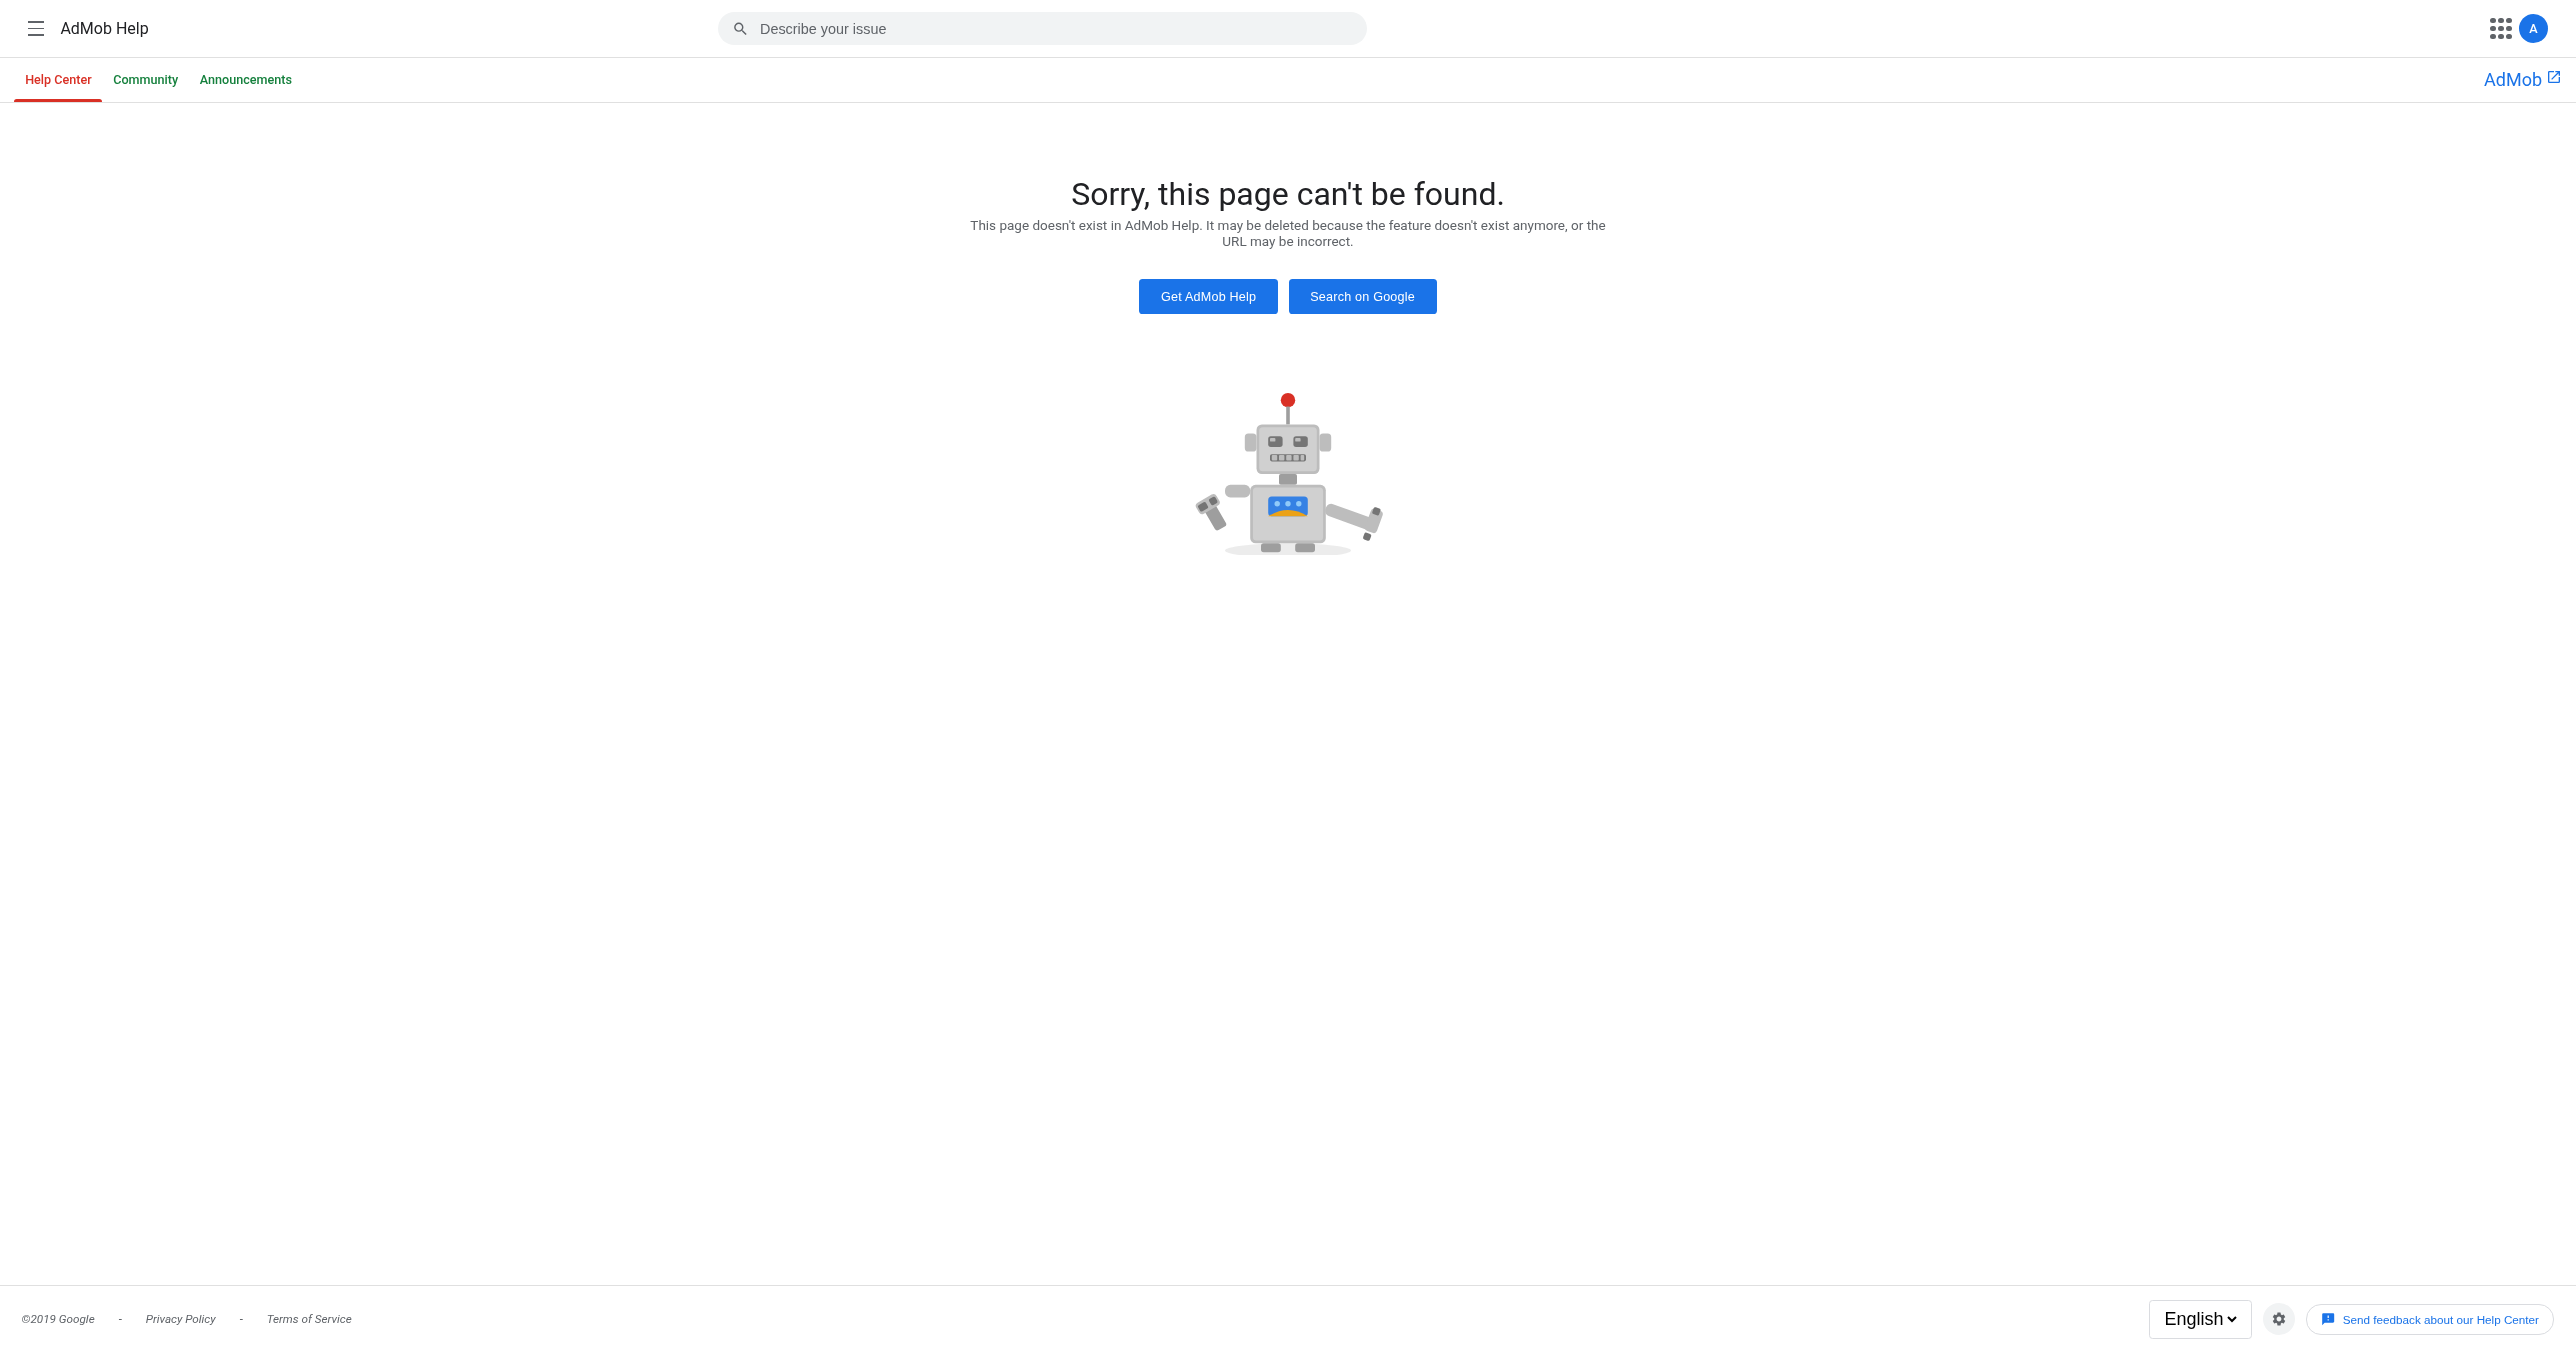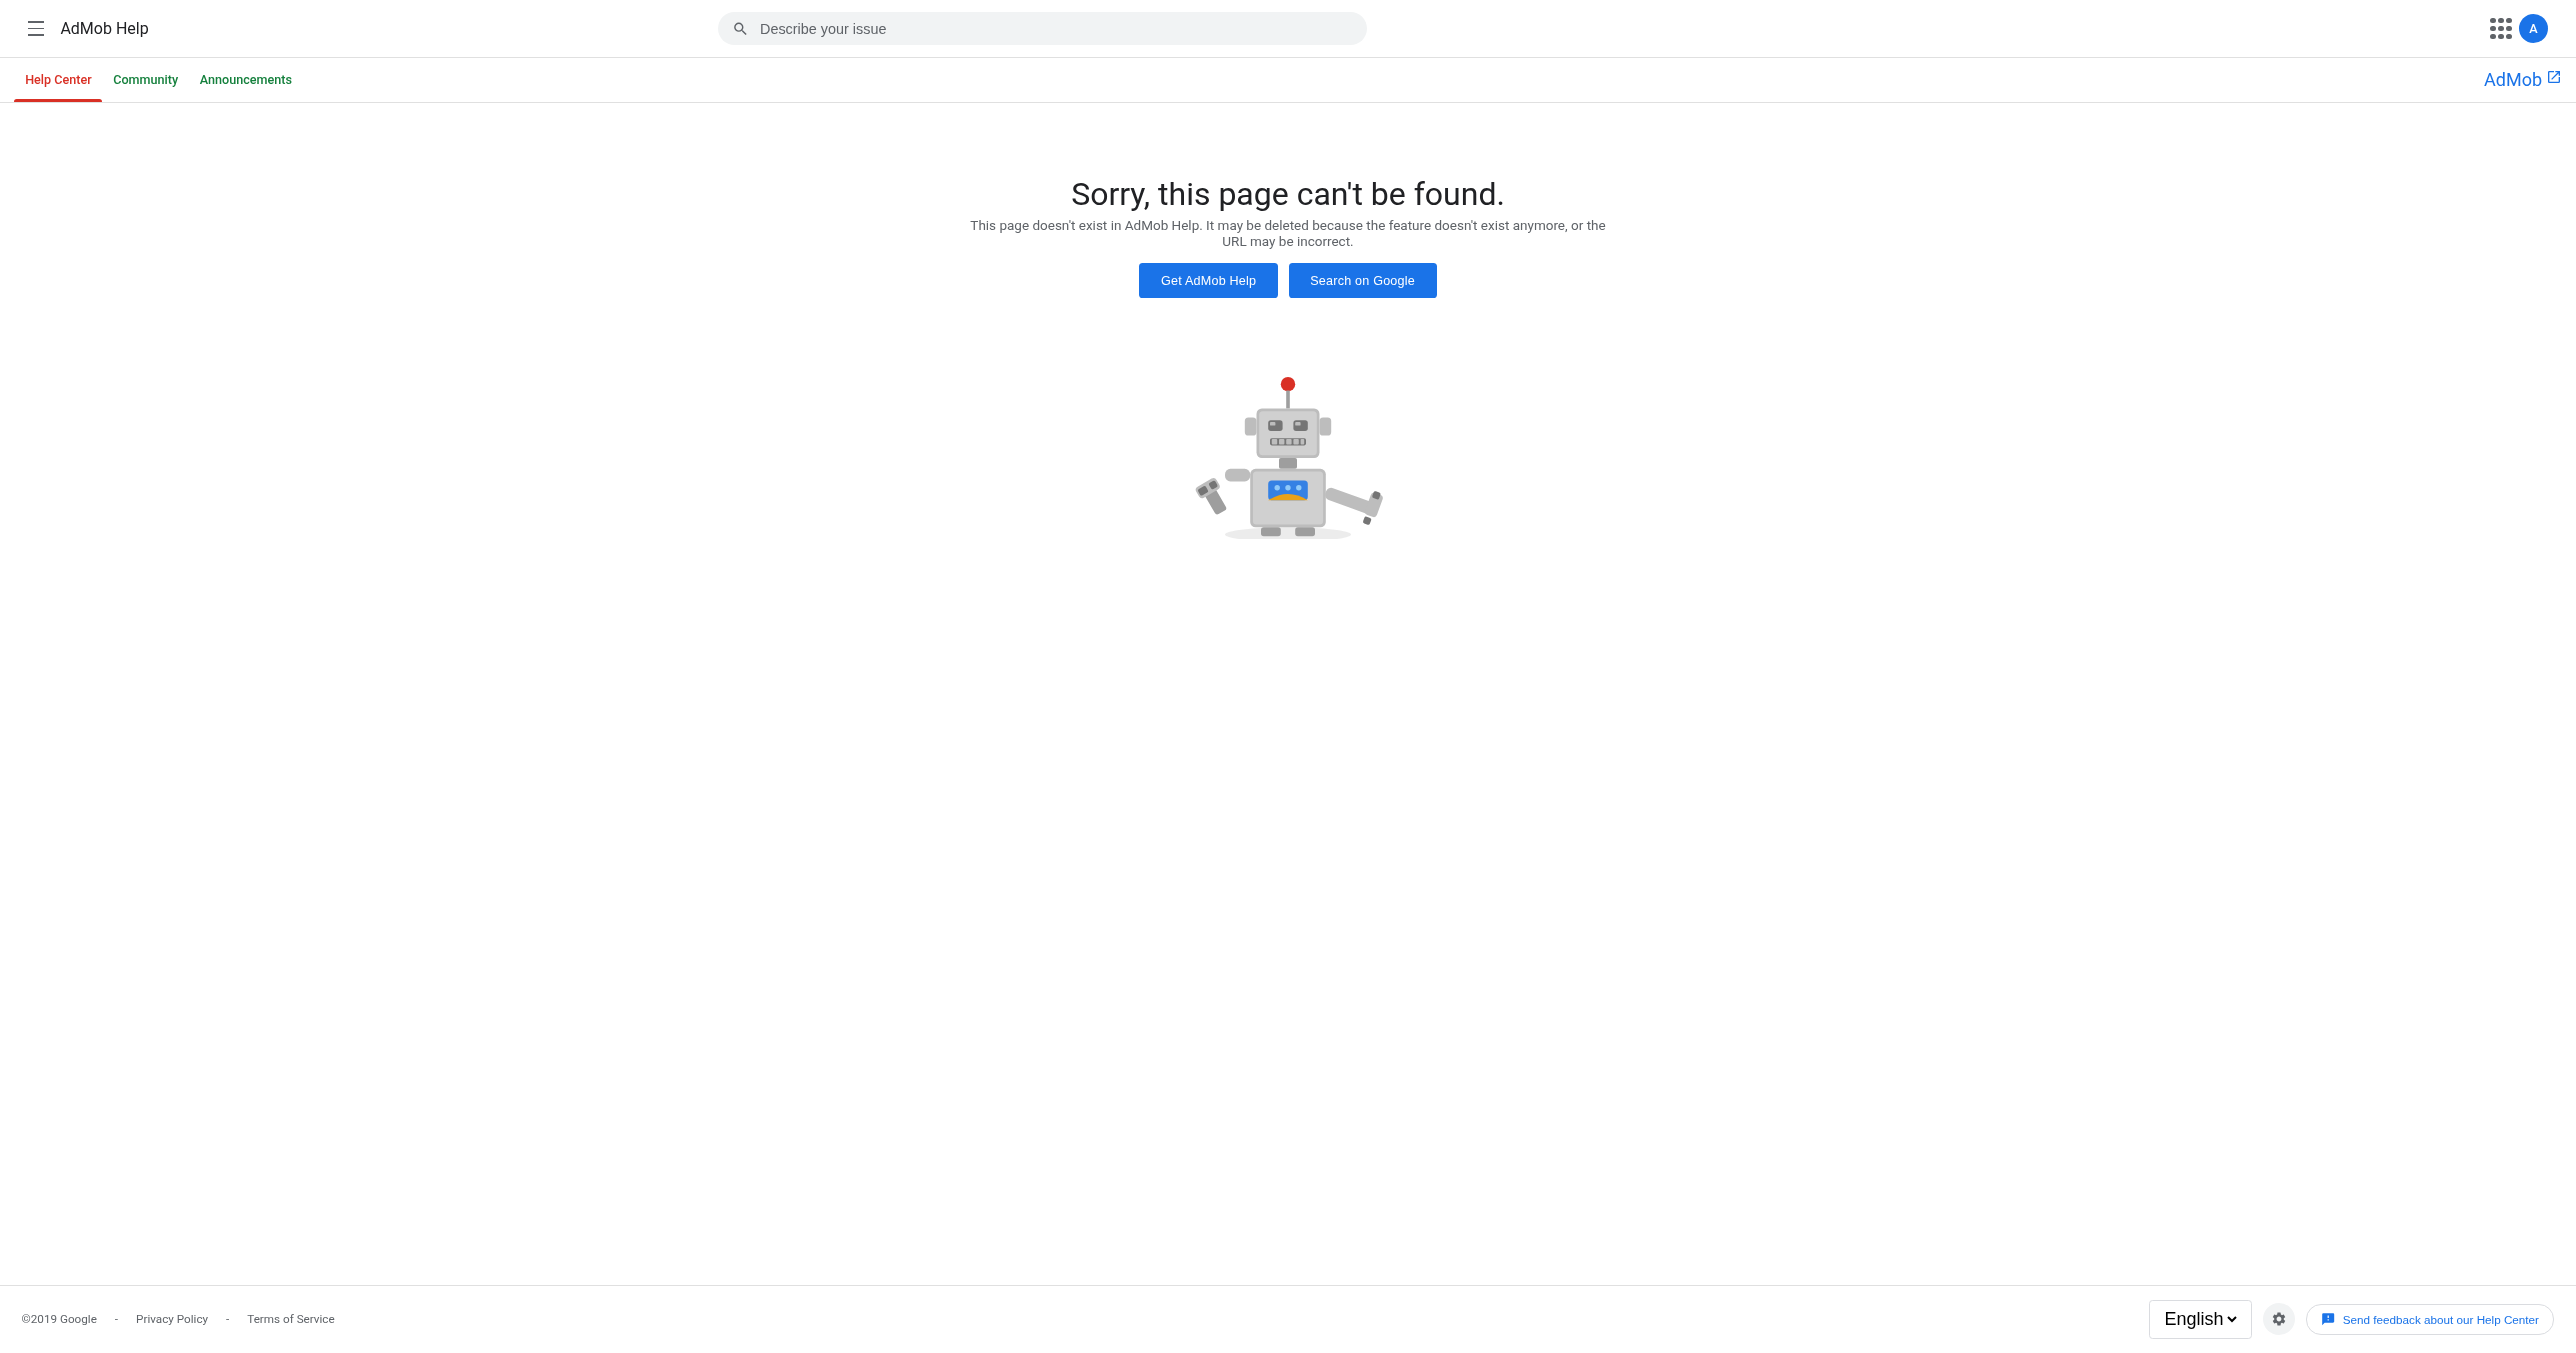--- a/index.html
+++ b/index.html
@@ -162,21 +162,21 @@
       font-size: 32px;
       font-weight: 400;
       color: #202124;
       margin-bottom: 4px;
       text-align: right;
     }
     .error-desc {
       font-size: 13.5px;
       color: #5f6368;
       text-align: center;
-      margin-bottom: 14px;
+      margin-bottom: 30px;
       max-width: 649px;
     }
     .button-group {
       display: flex;
       gap: 10.8px;
       margin-bottom: 43px;
     }
     .btn-primary {
       background: #1a73e8;
       color: #fff;
@@ -203,21 +203,22 @@
       align-items: center;
       padding: 14.4px 21.6px;
       border-top: 0.9px solid #e0e0e0;
       font-size: 11.7px;
       color: #5f6368;
       gap: 14.4px;
     }
     .footer-left {
       display: flex;
       align-items: center;
-      gap: 18px;
+      gap: 24px;
+      font-style: italic;
     }
     .footer-right {
       margin-left: auto;
       display: flex;
       align-items: center;
       gap: 10.8px;
     }
     .lang-select {
       display: flex;
       align-items: center;

